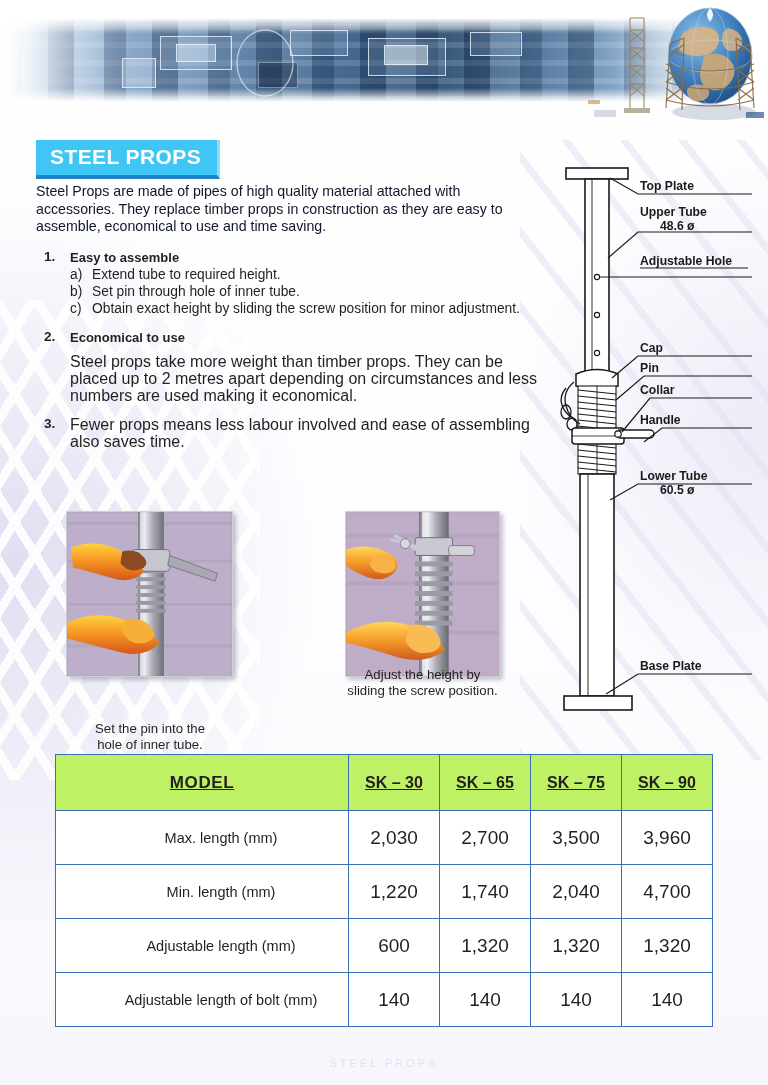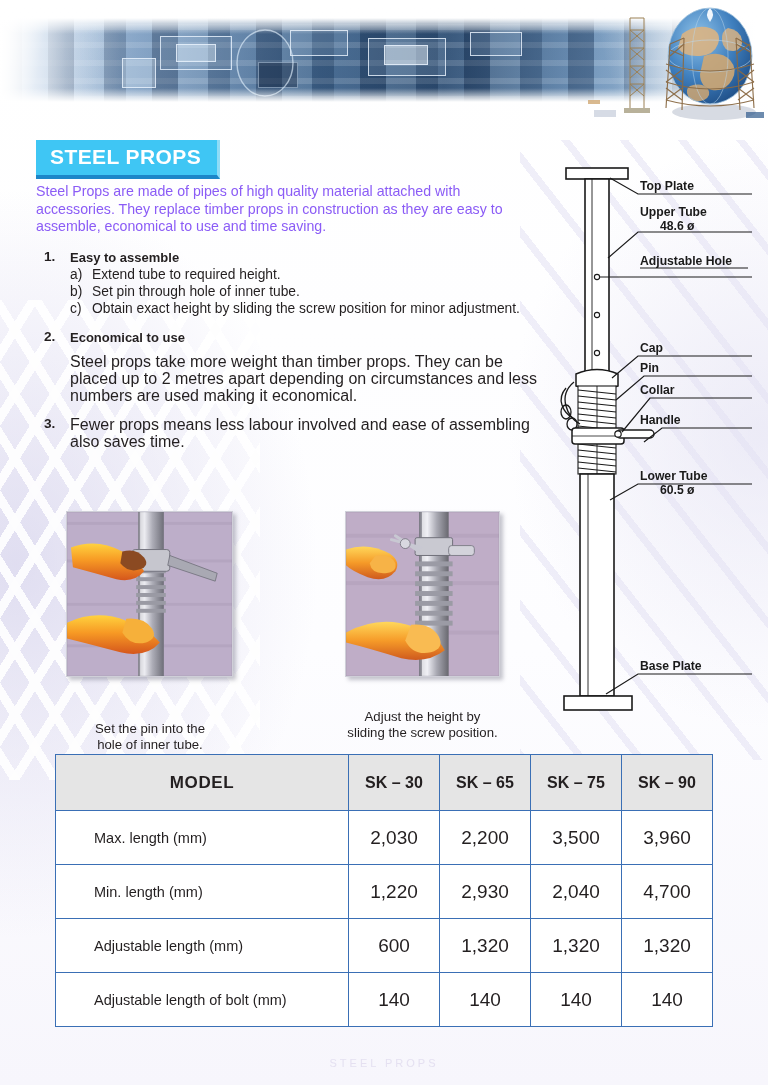--- a/index.html
+++ b/index.html
@@ -123,21 +123,21 @@
   
   .copy {
     position: absolute;
     left: 36px; top: 183px;
     width: 505px;
     z-index: 4;
   }
   .intro {
     font-size: 14.2px;
     line-height: 17.5px;
-    color: #8b5cf6;
+    color: #0f172a;
   }
   .feat-list { margin-top: 13px; }
   .feat { position: relative; margin-bottom: 12px; padding-left: 34px; }
   .feat-num {
     position: absolute;
     left: 8px; top: 0;
     font-size: 13.6px;
     font-weight: bold;
   }
   .feat-head {
@@ -165,21 +165,21 @@
   #photo-2 { left: 345px; top: 511px; width: 155px; height: 166px; }
 
   .cap {
     position: absolute;
     z-index: 4;
     font-size: 13.2px;
     line-height: 16px;
     text-align: center;
   }
   #cap-1 { left: 60px; top: 721px; width: 180px; }
-  #cap-2 { left: 320px; top: 667px; width: 205px; margin-top: 42px; }
+  #cap-2 { left: 320px; top: 667px; width: 205px; }
 
   
   .diagram {
     position: absolute;
     left: 552px; top: 160px;
     width: 216px; height: 565px;
     z-index: 4;
   }
 
   
@@ -191,29 +191,30 @@
     z-index: 4;
     background: #fff;
   }
   .spec-table th, .spec-table td {
     border: 1.6px solid #3a6fb5;
     text-align: center;
     font-size: 19px;
     color: #231f20;
   }
   .spec-table thead th {
-    background: #e5e5e5;
+    background: #bef264;
     font-weight: bold;
     height: 56px;
     font-size: 16px;
+    text-decoration: underline;
   }
   .spec-table thead th.model-head { font-size: 17px; letter-spacing: .6px; }
   .spec-table tbody td { height: 54px; }
   .spec-table tbody td.row-label {
-    text-align: left;
+    text-align: center;
     padding-left: 38px;
     font-size: 14.5px;
   }
   .spec-table col.c0 { width: 293px; }
   .spec-table col.cx { width: 91px; }
 
   .footer-mark {
     position: absolute;
     left: 0; bottom: 16px;
     width: 768px;
@@ -519,28 +520,28 @@
       <th>SK – 30</th>
       <th>SK – 65</th>
       <th>SK – 75</th>
       <th>SK – 90</th>
     </tr>
   </thead>
   <tbody>
     <tr>
       <td class="row-label">Max. length (mm)</td>
       <td>2,030</td>
-      <td>2,200</td>
+      <td>2,700</td>
       <td>3,500</td>
       <td>3,960</td>
     </tr>
     <tr>
       <td class="row-label">Min. length (mm)</td>
       <td>1,220</td>
-      <td>2,930</td>
+      <td>1,740</td>
       <td>2,040</td>
       <td>4,700</td>
     </tr>
     <tr>
       <td class="row-label">Adjustable length (mm)</td>
       <td>600</td>
       <td>1,320</td>
       <td>1,320</td>
       <td>1,320</td>
     </tr>

